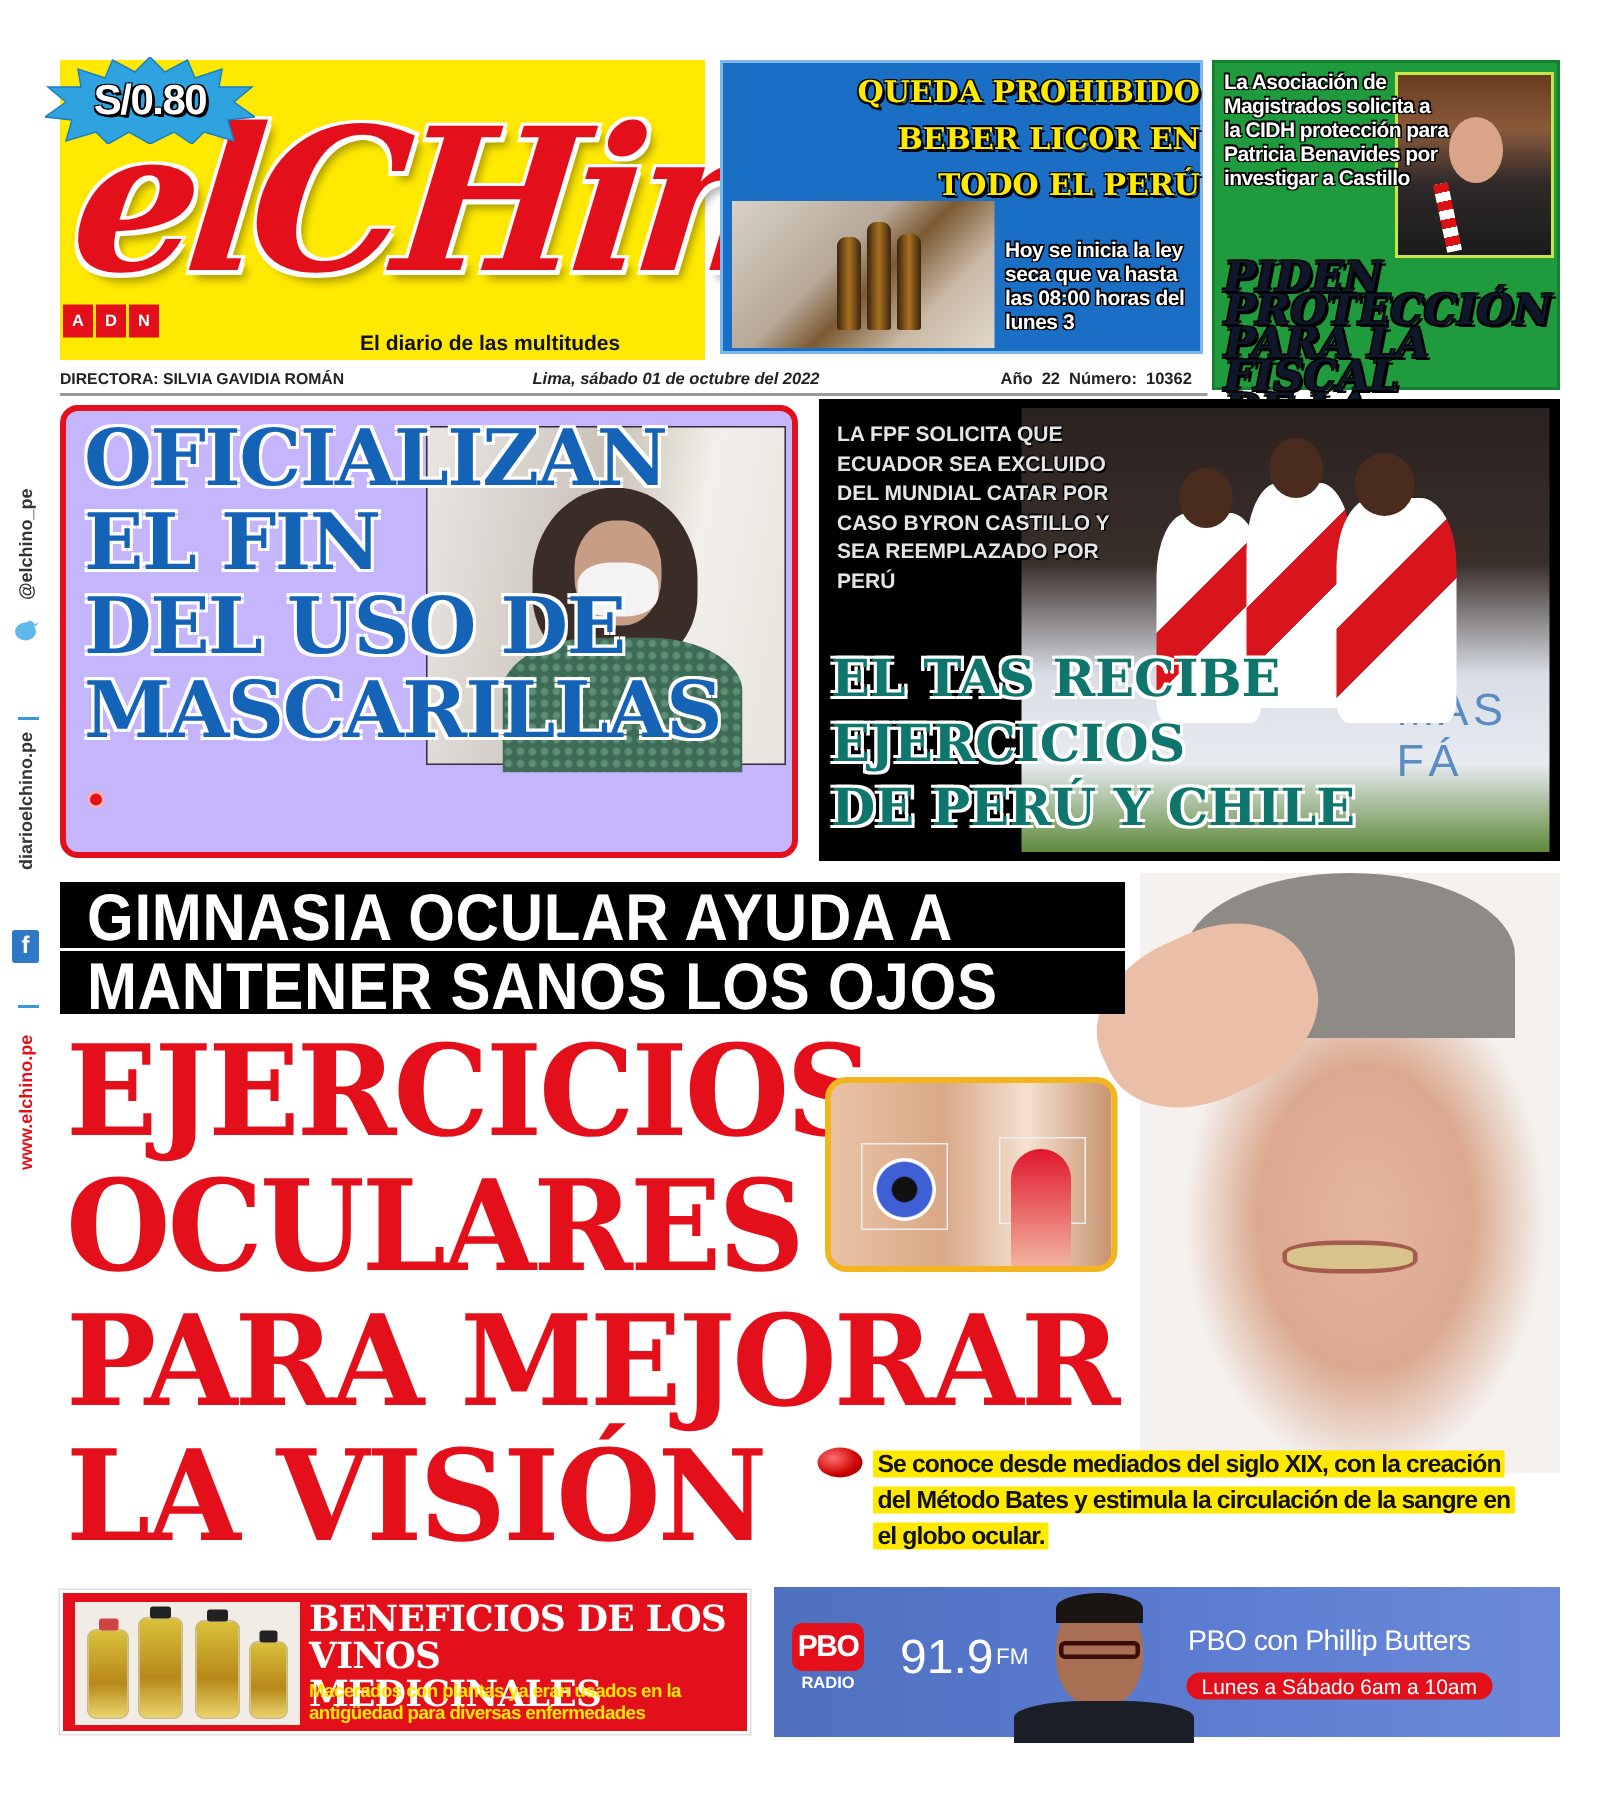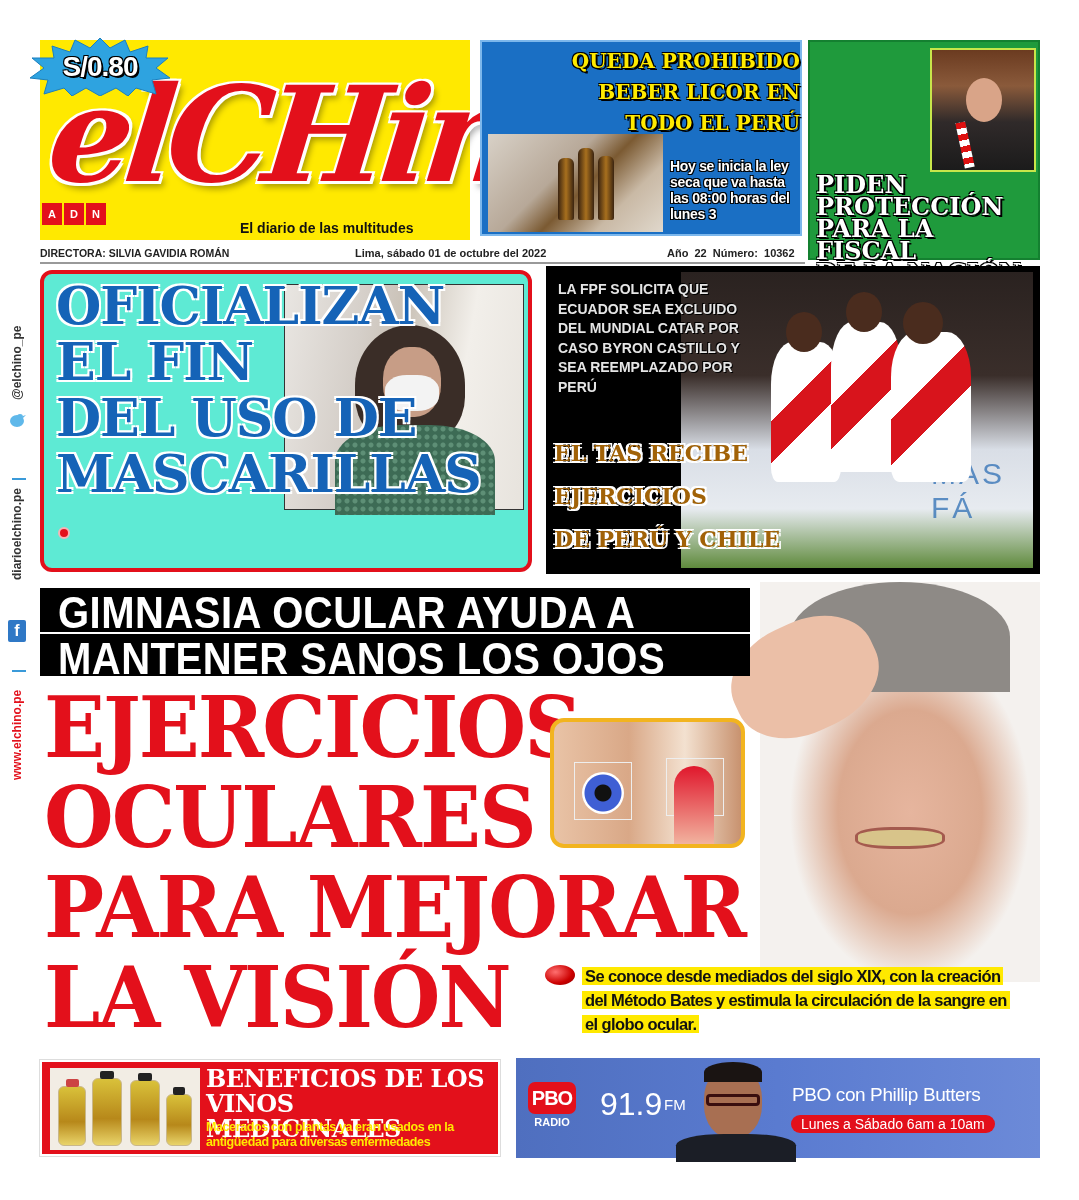--- a/index.html
+++ b/index.html
@@ -18,21 +18,21 @@
   #price-badge { left: 30px; top: 38px; width: 140px; height: 58px; }
   #price-badge svg { position: absolute; left: 0; top: 0; }
   #price-text { position: absolute; left: 0; top: 0; width: 140px; height: 58px; line-height: 58px; text-align: center;
                 color: #fff; font-size: 28px; font-weight: bold; letter-spacing: -1px;
                 text-shadow: 2px 2px 0 #000, -1px -1px 0 #000, 1px -1px 0 #000, -1px 1px 0 #000; }
   #adn { left: 42px; top: 203px; width: 64px; height: 22px; display: flex; gap: 2px; }
   #adn span { flex: 1; background: #e3101b; color: #fff; font-size: 11px; font-weight: bold; text-align: center; line-height: 22px; }
   #tagline { left: 240px; top: 220px; font-size: 14px; font-weight: bold; color: #111; }
   #dateline-rule { left: 40px; top: 262px; width: 765px; height: 2px; background: #999; }
   #director { left: 40px; top: 247px; font-size: 10.5px; font-weight: bold; color: #222; }
-  #date { left: 355px; top: 247px; font-size: 11px; font-weight: bold; color: #222; }
+  #date { left: 355px; top: 247px; font-size: 11px; font-weight: bold; color: #222; font-style: italic; }
   #issue { left: 667px; top: 247px; font-size: 11px; font-weight: bold; color: #222; word-spacing: 3px; }
 
   
   #alcohol-box { left: 480px; top: 40px; width: 322px; height: 196px; background: #1a6fc4; border: 2px solid #7cb7ec; }
   #alcohol-title { position: absolute; left: 0; top: 4px; width: 318px; text-align: right;
                    color: #ffea00; font-family: "DejaVu Serif", serif; font-weight: bold; font-size: 20px; line-height: 31px;
                    text-shadow: 2px 2px 0 #000, -1px -1px 0 #000, 1px -1px 0 #000, -1px 1px 0 #000; }
   #alcohol-photo { position: absolute; left: 6px; top: 92px; width: 175px; height: 98px;
                    background: linear-gradient(135deg, #d8d1c7 0%, #b7a898 40%, #7b5a32 55%, #c9b9a5 75%, #e0d8cc 100%); }
   .bottle { position: absolute; bottom: 12px; width: 16px; border-radius: 6px 6px 2px 2px;
@@ -41,26 +41,26 @@
                  text-shadow: 1px 1px 0 #000, -1px -1px 0 #000, 1px -1px 0 #000, -1px 1px 0 #000; letter-spacing: -0.3px; }
 
   
   #fiscal-box { left: 808px; top: 40px; width: 232px; height: 220px; background: #1f9a3c; border: 2px solid #148030; }
   #fiscal-photo { position: absolute; left: 120px; top: 6px; width: 106px; height: 124px;
                   background: linear-gradient(180deg, #6b3b20 0%, #8a5a3b 30%, #302a2a 60%, #1b1b1b 100%); border: 2px solid #c8e64a; }
   #fiscal-face { position: absolute; left: 34px; top: 28px; width: 36px; height: 44px; border-radius: 50%; background: #d9a488; }
   #fiscal-sash { position: absolute; left: 28px; top: 72px; width: 10px; height: 46px; background: repeating-linear-gradient(180deg,#d11 0 6px,#fff 6px 12px); transform: rotate(-12deg); }
   #fiscal-intro { position: absolute; left: 6px; top: 4px; width: 150px; color: #fff; font-size: 14px; font-weight: bold; line-height: 16px; letter-spacing: -0.4px;
                   text-shadow: 1px 1px 0 #000, -1px -1px 0 #000, 1px -1px 0 #000, -1px 1px 0 #000; }
-  #fiscal-title { position: absolute; left: 6px; top: 132px; width: 222px; color: #ffffff; font-family: "DejaVu Serif", serif; font-weight: bold;
-                  font-size: 24px; line-height: 22px;
-                  text-shadow: 2px 2px 0 #000, -1px -1px 0 #000, 1px -1px 0 #000, -1px 1px 0 #000; }
-
-  
-  #masks-box { left: 40px; top: 270px; width: 492px; height: 302px; border: 4px solid #e3101b; border-radius: 12px; background: #5eead4; }
+  #fiscal-title { position: absolute; left: 6px; top: 132px; width: 222px; color: #0f172a; font-family: "DejaVu Serif", serif; font-weight: bold;
+                  font-size: 28px; line-height: 22px;
+                  text-shadow: 2px 2px 0 #000, -1px -1px 0 #000, 1px -1px 0 #000, -1px 1px 0 #000; font-style: italic; }
+
+  
+  #masks-box { left: 40px; top: 270px; width: 492px; height: 302px; border: 4px solid #e3101b; border-radius: 12px; background: #c4b5fd; }
   #masks-photo { position: absolute; left: 240px; top: 10px; width: 240px; height: 226px;
                  background: linear-gradient(100deg, #e9e6e2 0%, #d5cfc9 30%, #c9c1b6 45%, #f2efea 70%, #e7e3dd 100%); border: 1px solid #333; }
   #masks-woman-hair { position: absolute; left: 70px; top: 40px; width: 110px; height: 120px; border-radius: 50% 50% 40% 40%; background: #3a2d27; }
   #masks-woman-face { position: absolute; left: 98px; top: 62px; width: 58px; height: 70px; border-radius: 45%; background: #c79d86; }
   #masks-woman-mask { position: absolute; left: 100px; top: 90px; width: 54px; height: 36px; border-radius: 40%; background: #f3f3f3; }
   #masks-woman-body { position: absolute; left: 50px; top: 140px; width: 160px; height: 90px; border-radius: 40% 40% 0 0;
                       background: radial-gradient(circle, #5e8f76 2px, #3d6b55 3px) 0 0/8px 8px; }
   #masks-title { position: absolute; left: 12px; top: 4px; width: 440px; color: #1563b7; font-family: "DejaVu Serif", serif; font-weight: bold;
                  font-size: 52px; line-height: 56px; letter-spacing: -1px;
                  text-shadow: 2px 2px 0 #fff, -2px -2px 0 #fff, 2px -2px 0 #fff, -2px 2px 0 #fff; }
@@ -68,22 +68,22 @@
   #masks-sub { position: absolute; left: 32px; top: 246px; width: 440px; font-size: 14.5px; font-weight: bold; line-height: 19px; color: #111; letter-spacing: -0.3px; }
 
   
   #football-box { left: 546px; top: 266px; width: 494px; height: 308px; background: #000; }
   #football-photo { position: absolute; left: 135px; top: 6px; width: 352px; height: 296px;
                     background: linear-gradient(180deg, #2a2220 0%, #3a2e2a 35%, #d9dee6 60%, #e7ebf0 80%, #5f8a3c 100%); }
   .player { position: absolute; border-radius: 30% 30% 10% 10%; background: linear-gradient(135deg, #fff 0 38%, #d8141c 38% 58%, #fff 58% 100%); }
   .head { position: absolute; border-radius: 50%; background: #4a2c1e; }
   #football-sub { position: absolute; left: 12px; top: 14px; width: 210px; color: #e5e5e5; font-size: 14px; font-weight: bold; line-height: 19.6px;
                   text-shadow: 1px 1px 0 #000, -1px -1px 0 #000; }
-  #football-title { position: absolute; left: 8px; top: 166px; width: 360px; color: #a16207; font-family: "DejaVu Serif", serif; font-weight: bold;
-                    font-size: 22px; line-height: 43px;
+  #football-title { position: absolute; left: 8px; top: 166px; width: 360px; color: #0f766e; font-family: "DejaVu Serif", serif; font-weight: bold;
+                    font-size: 34px; line-height: 43px;
                     text-shadow: 2px 2px 0 #fff, -2px -2px 0 #fff, 2px -2px 0 #fff, -2px 2px 0 #fff; }
   #fas-text { position: absolute; left: 250px; top: 185px; color: #2e6fb5; font-size: 30px; letter-spacing: 3px; opacity: 0.75; }
 
   
   #man-photo { left: 760px; top: 582px; width: 280px; height: 400px;
                background: radial-gradient(ellipse 120px 170px at 150px 230px, #e6b59e 0%, #dba98f 60%, #f4f1ee 100%); }
   #man-hair { position: absolute; left: 30px; top: 0; width: 220px; height: 110px; border-radius: 50% 50% 0 0; background: #8e8a86; }
   #man-hand { position: absolute; left: -30px; top: 40px; width: 150px; height: 110px; border-radius: 45%; background: #ebbfa7; transform: rotate(-25deg); }
   #man-mouth { position: absolute; left: 95px; top: 245px; width: 90px; height: 22px; border-radius: 40%; background: #d8c48a; border: 3px solid #a45a4e; }
 
@@ -176,20 +176,21 @@
     <div class="bottle" style="left:110px;height:64px;"></div>
   </div>
   <div id="alcohol-sub">Hoy se inicia la ley seca que va hasta las 08:00 horas del lunes 3</div>
 </div>
 
 <div id="fiscal-box" class="abs">
   <div id="fiscal-photo">
     <div id="fiscal-face"></div>
     <div id="fiscal-sash"></div>
   </div>
+  <div id="fiscal-intro">La Asociación de Magistrados solicita a la CIDH protección para Patricia Benavides por investigar a Castillo</div>
   <div id="fiscal-title">
     <div>PIDEN</div>
     <div>PROTECCIÓN</div>
     <div>PARA LA FISCAL</div>
     <div>DE LA NACIÓN</div>
   </div>
 </div>
 
 <div id="masks-box" class="abs">
   <div id="masks-photo">

